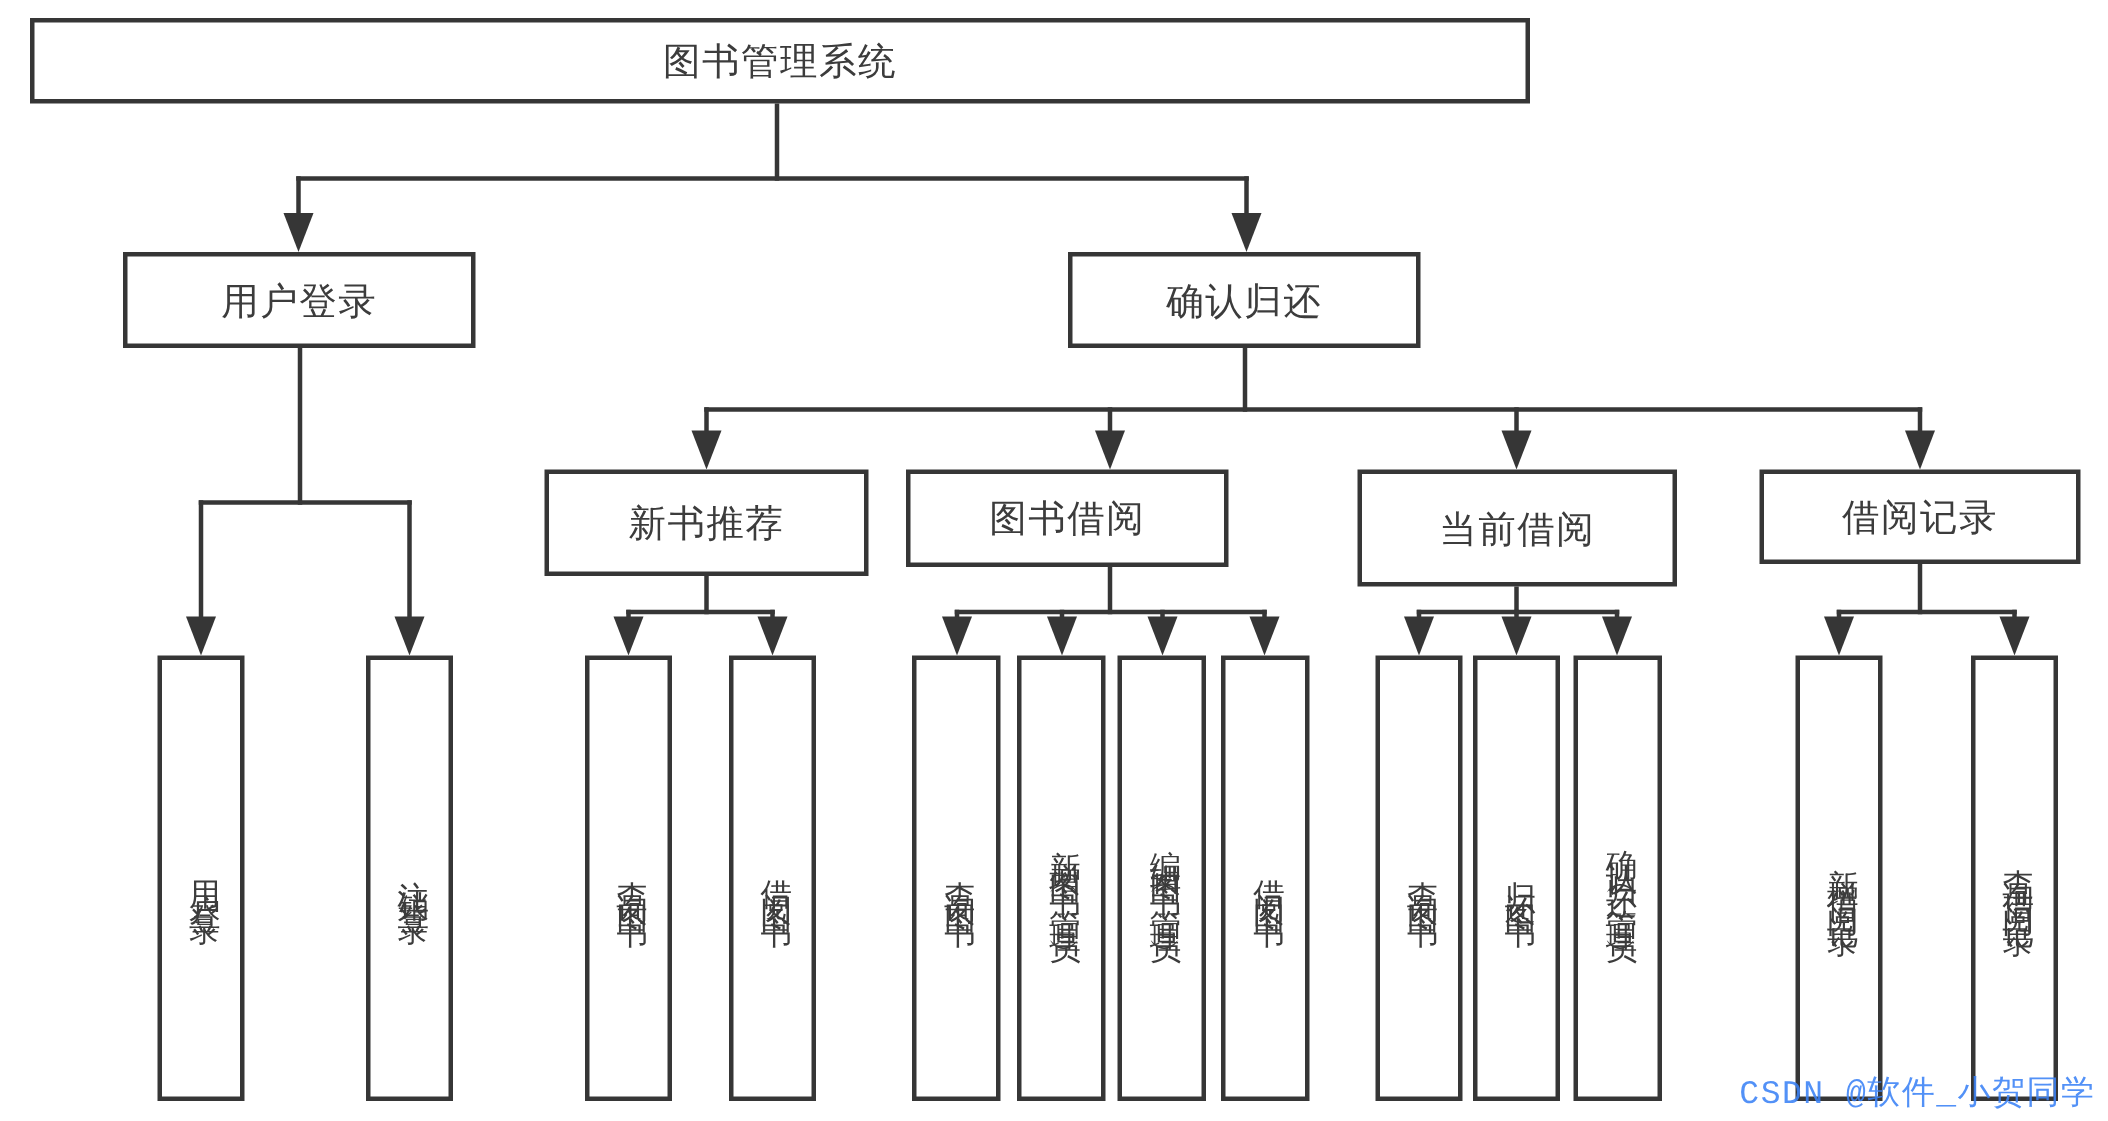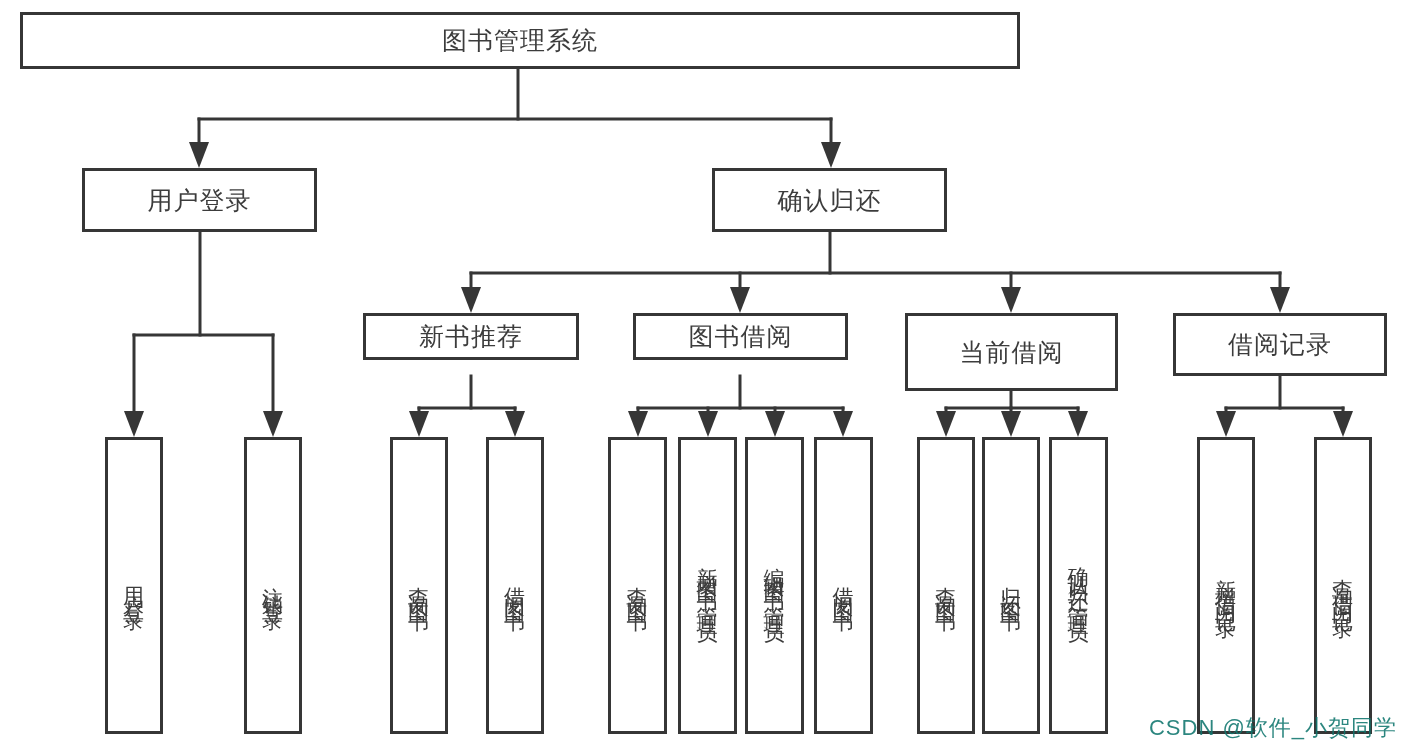--- a/index.html
+++ b/index.html
@@ -2,21 +2,21 @@
 <html><head>
 <meta charset="utf-8">
 <style>
   html, body { margin: 0; padding: 0; background: #ffffff; }
   .canvas {
     position: relative;
     width: 1405px;
     height: 747px;
     background: #ffffff;
     overflow: hidden;
-    font-family: Liberation Sans, sans-serif;
+    font-family: Liberation Mono, monospace;
   }
   .connectors {
     position: absolute;
     left: 0; top: 0;
     width: 1405px; height: 747px;
     z-index: 1;
   }
   .connectors line {
     stroke: #363636;
     stroke-width: 3;
@@ -48,21 +48,21 @@
     font-size: 21px;
     line-height: 1;
     letter-spacing: 8px;
     color: #3c3c3c;
   }
   .watermark {
     position: absolute;
     right: 8px;
     bottom: 4px;
     font-size: 22px;
-    color: #0f766e;
+    color: #3b82f6;
     opacity: 0.88;
     letter-spacing: 1px;
     z-index: 3;
     white-space: nowrap;
   }
 </style>
 </head>
 <body>
 
 <div class="canvas">
@@ -141,22 +141,22 @@
       <polygon points="1216,411 1236,411 1226,437"></polygon>
       <polygon points="1333,411 1353,411 1343,437"></polygon>
     </g>
   </svg>
 
   <div class="box hlabel" style="left:20px; top:12px; width:1000px; height:57px;">图书管理系统</div>
 
   <div class="box hlabel" style="left:82px; top:168px; width:235px; height:64px;">用户登录</div>
   <div class="box hlabel" style="left:712px; top:168px; width:235px; height:64px;">确认归还</div>
 
-  <div class="box hlabel" style="left:363px; top:313px; width:216px; height:47px;text-align:right;">新书推荐</div>
-  <div class="box hlabel" style="left:633px; top:313px; width:215px; height:47px;text-align:center;">图书借阅</div>
+  <div class="box hlabel" style="left:363px; top:313px; width:216px; height:71px;text-align:right;">新书推荐</div>
+  <div class="box hlabel" style="left:604px; top:313px; width:215px; height:65px;text-align:center;">图书借阅</div>
   <div class="box hlabel" style="left:905px; top:313px; width:213px; height:78px;">当前借阅</div>
   <div class="box hlabel" style="left:1173px; top:313px; width:214px; height:63px;">借阅记录</div>
 
   <div class="box" style="left:105px; top:437px; width:58px; height:297px;">
     <span class="vtext">用户登录</span>
   </div>
   <div class="box" style="left:244px; top:437px; width:58px; height:297px;">
     <span class="vtext">注销登录</span>
   </div>
 

